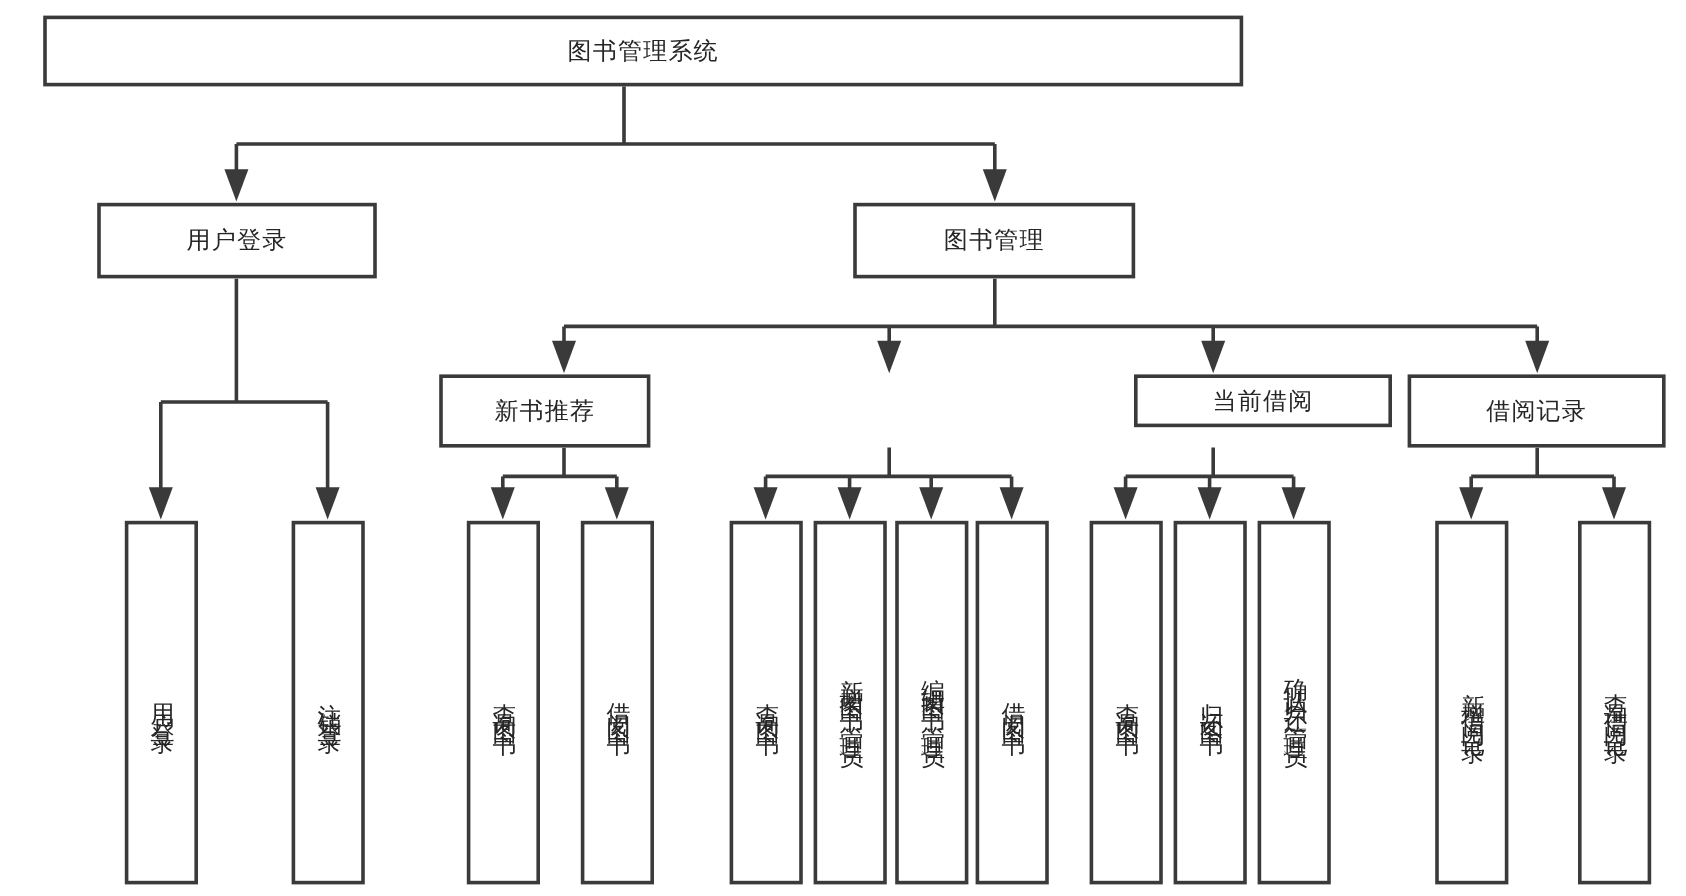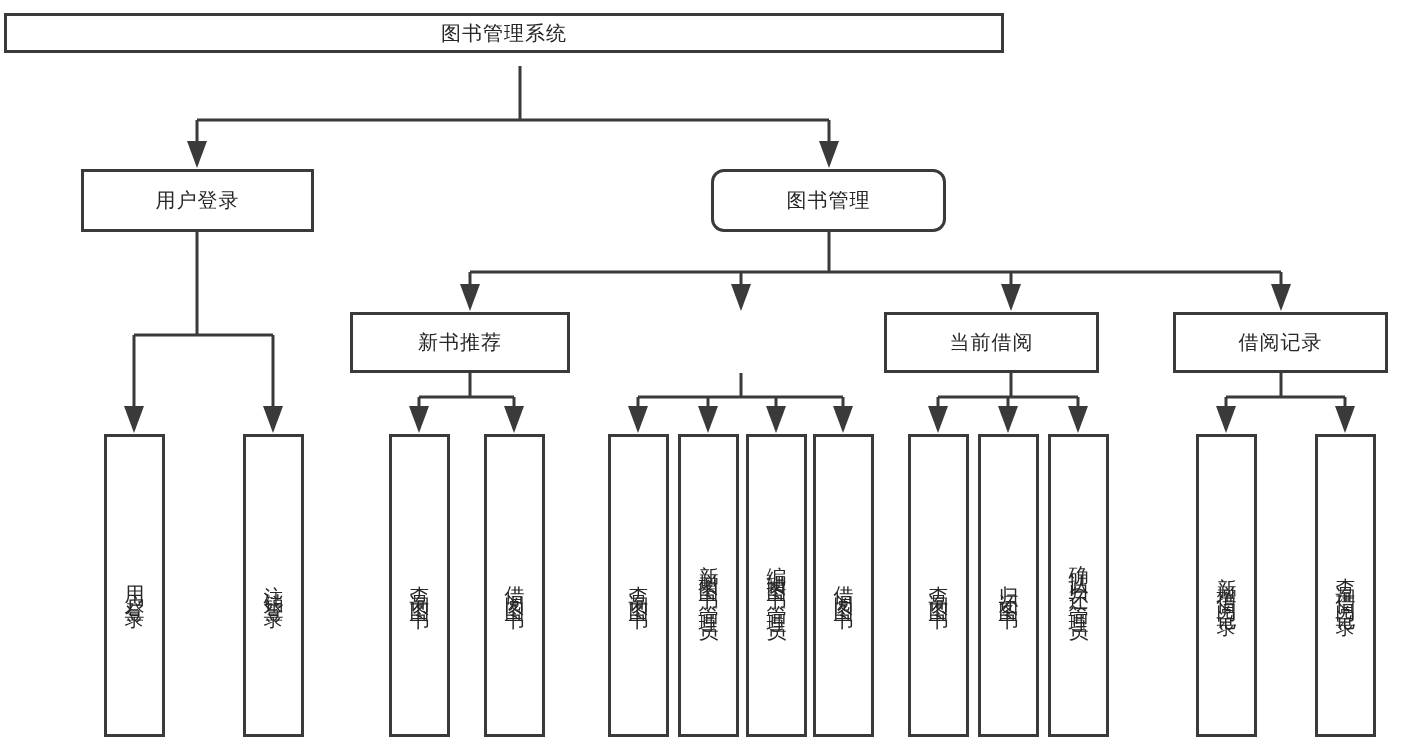--- a/index.html
+++ b/index.html
@@ -36,26 +36,26 @@
   }
   .v{
     writing-mode:vertical-rl;
     text-orientation:upright;
     letter-spacing:8px;
     font-size:20px;
     white-space:normal;
     line-height:55px;
   }
   
-  #n-root   {left:4px;  top:13px;  width:1000px; height:40px;font-family:Liberation Mono, monospace;}
+  #n-root   {left:36px;  top:13px;  width:1000px; height:59px;font-family:Liberation Mono, monospace;}
   #n-login  {left:81px;  top:169px; width:233px;  height:63px;}
-  #n-mgmt   {left:711px; top:169px; width:235px;  height:63px;border-radius:13px;}
-  #n-new    {left:350px; top:312px; width:220px;  height:61px;}
+  #n-mgmt   {left:711px; top:169px; width:235px;  height:63px;}
+  #n-new    {left:366px; top:312px; width:176px;  height:61px;}
   #n-borrow {left:633px; top:312px; width:215px;  height:61px;}
-  #n-current{left:884px; top:312px; width:215px;  height:61px;}
+  #n-current{left:945px; top:312px; width:215px;  height:44px;}
   #n-record {left:1173px;top:312px; width:215px;  height:61px;}
   .leaf{top:434px;width:61px;height:303px;}
   #n-l1{left:104px;} #n-l2{left:243px;}
   #n-n1{left:389px;} #n-n2{left:484px;}
   #n-b1{left:608px;} #n-b2{left:678px;} #n-b3{left:746px;} #n-b4{left:813px;}
   #n-c1{left:908px;} #n-c2{left:978px;} #n-c3{left:1048px;}
   #n-r1{left:1196px;} #n-r2{left:1315px;}
   #watermark{
     position:absolute;
     left:1171px; top:714px;

